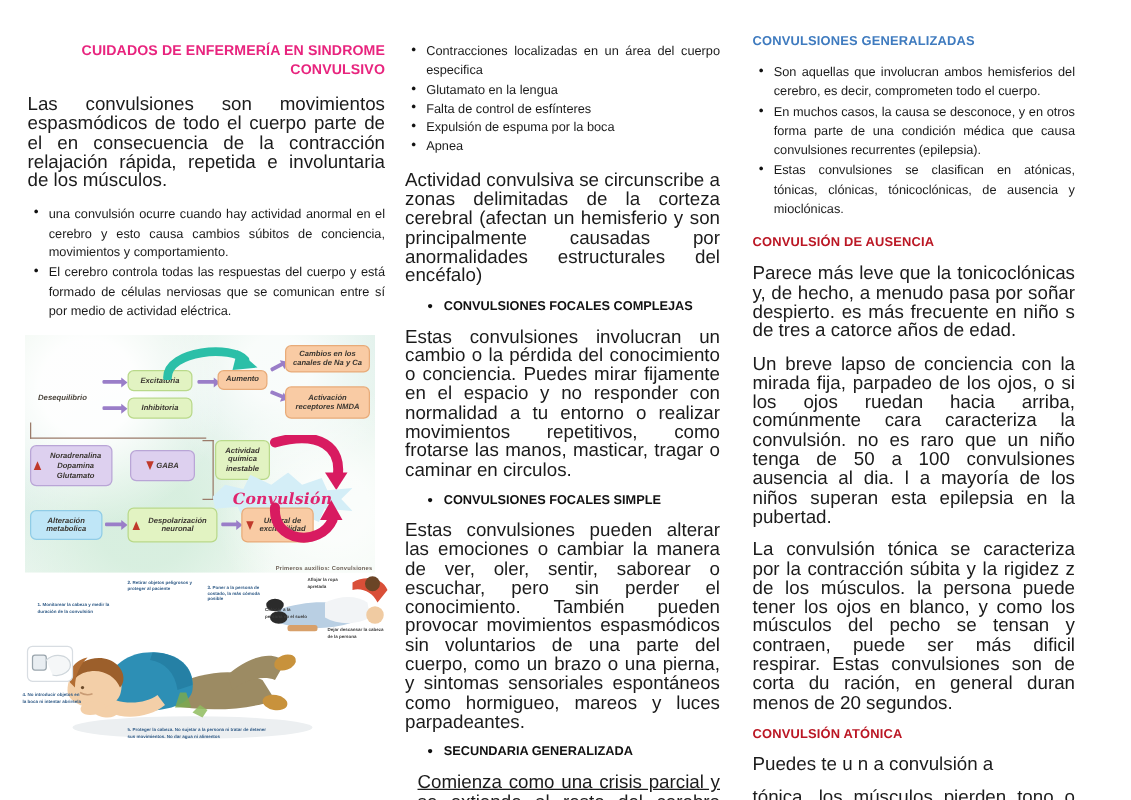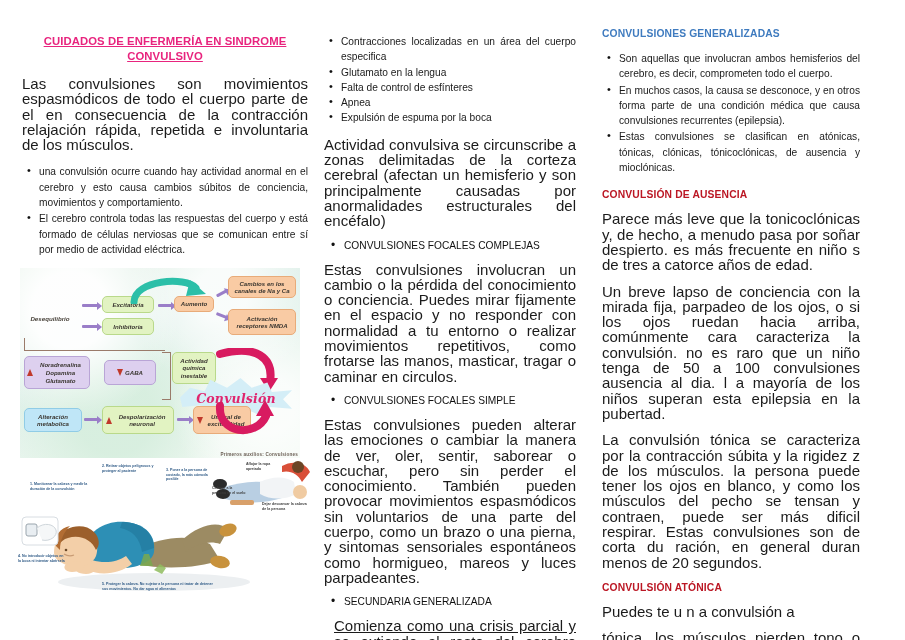--- a/index.html
+++ b/index.html
@@ -19,23 +19,22 @@
     column-gap:0;
   }
   .col{position:relative;box-sizing:border-box;}
   .col1{width:302px;padding-right:16px;}
   .col2{width:268px;padding-right:16px;}
   .col3{width:268px;padding-left:10px;}
 
   
   h1.doc-title{
     font-size:11.3px;line-height:15px;font-weight:bold;
-    color:#e8247e;text-align:center;margin:6px 0 12px 0;
+    color:#e8247e;text-align:right;margin:6px 0 12px 0;
     letter-spacing:.1px;
-    text-decoration:underline;
   }
   p.body{
     font-size:15px;line-height:15.3px;
     text-align:justify;margin:0 0 11px 0;
     color:#1b1b1b;
   }
   p.body.indent{margin-left:10px;text-decoration:underline;}
   ul.bul{
     margin:12px 0 11px 0;padding:0 0 0 17px;list-style:none;
   }
@@ -50,22 +49,22 @@
   ul.bul.tight li{margin-bottom:0;}
   h2.sub-blue{
     font-size:10.3px;font-weight:bold;color:#3f7bbf;
     margin:4px 0 11px 0;letter-spacing:.15px;
   }
   h2.sub-red{
     font-size:10.3px;font-weight:bold;color:#bb1724;
     margin:14px 0 11px 0;letter-spacing:.15px;
   }
   h3.sub-bold{
-    font-size:10.2px;font-weight:normal;color:#111;
-    margin:11px 0 11px 20px;position:relative;
+    font-size:10.2px;font-weight:bold;color:#111;
+    margin:11px 0 11px 31px;position:relative;
   }
   h3.sub-bold:before{
     content:"\2022";position:absolute;left:-13px;top:-2px;font-size:12px;
   }
 
   
   .diagram{
     position:relative;width:280px;height:190px;margin:4px 0 0 -2px;
     background:
       radial-gradient(circle at 18% 22%, rgba(255,255,255,.95) 0 14%, rgba(255,255,255,0) 40%),
@@ -88,21 +87,21 @@
   .dg-blue{background:#bfe6f7;border:1px solid #90cce6;}
   .dg-plain{background:transparent;border:none;color:#4a443c;}
   .dg-arrow{position:absolute;height:3px;background:#9a7ec8;border-radius:1px;}
   .dg-arrow:after{
     content:"";position:absolute;right:-4px;top:-2.5px;
     border-left:5px solid #9a7ec8;border-top:4px solid transparent;border-bottom:4px solid transparent;
   }
   .dg-brace{position:absolute;border:1.2px solid #9a7b6a;border-right:none;}
   .dg-brace.r{border:1.2px solid #9a7b6a;border-left:none;}
   .dg-conv{
-    position:absolute;left:160px;top:108px;width:112px;height:44px;
+    position:absolute;left:150px;top:108px;width:112px;height:44px;
     display:flex;align-items:center;justify-content:center;
   }
   .dg-star{
     position:absolute;inset:0;background:#d4eef7;
     clip-path:polygon(0% 48%,9% 26%,22% 34%,27% 8%,42% 26%,54% 4%,64% 26%,78% 14%,82% 36%,100% 32%,92% 52%,100% 74%,80% 70%,76% 94%,60% 76%,48% 98%,36% 76%,22% 90%,18% 66%,2% 70%);
   }
   .dg-conv span{
     position:relative;font-family:"DejaVu Serif","Liberation Serif",serif;
     font-style:italic;font-weight:bold;font-size:12.5px;color:#e0256e;
     letter-spacing:.2px;
@@ -274,22 +273,22 @@
       <div class="fa-cap dark" style="left:198px;top:26px;width:34px;">Colocar a la persona en el suelo</div>
       <div class="fa-cap dark" style="left:248px;top:42px;width:48px;">Dejar descansar la cabeza de la persona</div>
     </div>
   </div>
 
   <div class="col col2">
     <ul class="bul tight" style="margin-top:6px;">
       <li>Contracciones localizadas en un área del cuerpo especifica</li>
       <li>Glutamato en la lengua</li>
       <li>Falta de control de esfínteres</li>
+      <li>Expulsión de espuma por la boca</li>
       <li>Apnea</li>
-      <li>Expulsión de espuma por la boca</li>
     </ul>
 
     <p class="body">Actividad convulsiva se circunscribe a zonas delimitadas de la corteza cerebral (afectan un hemisferio y son principalmente causadas por anormalidades estructurales del encéfalo)</p>
 
     <h3 class="sub-bold">CONVULSIONES FOCALES COMPLEJAS</h3>
     <p class="body">Estas convulsiones involucran un cambio o la pérdida del conocimiento o conciencia. Puedes mirar fijamente en el espacio y no responder con normalidad a tu entorno o realizar movimientos repetitivos, como frotarse las manos, masticar, tragar o caminar en circulos.</p>
 
     <h3 class="sub-bold">CONVULSIONES FOCALES SIMPLE</h3>
     <p class="body">Estas convulsiones pueden alterar las emociones o cambiar la manera de ver, oler, sentir, saborear o escuchar, pero sin perder el conocimiento. También pueden provocar movimientos espasmódicos sin voluntarios de una parte del cuerpo, como un brazo o una pierna, y sintomas sensoriales espontáneos como hormigueo, mareos y luces parpadeantes.</p>
 

